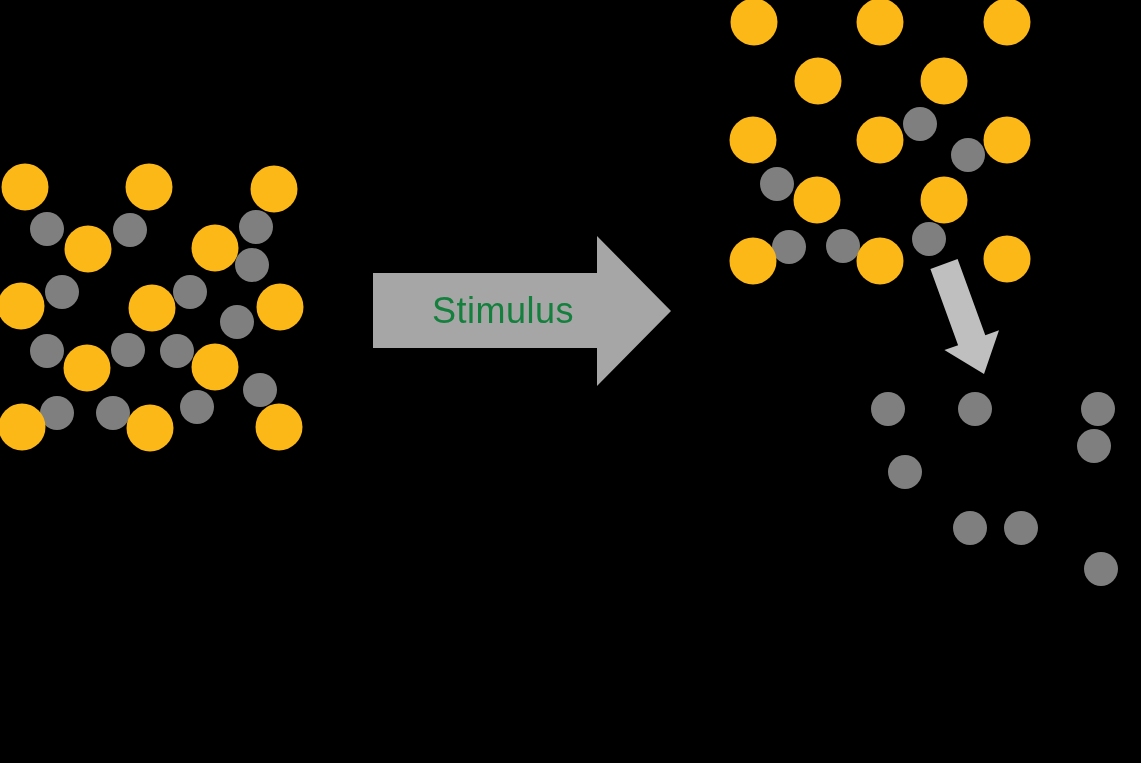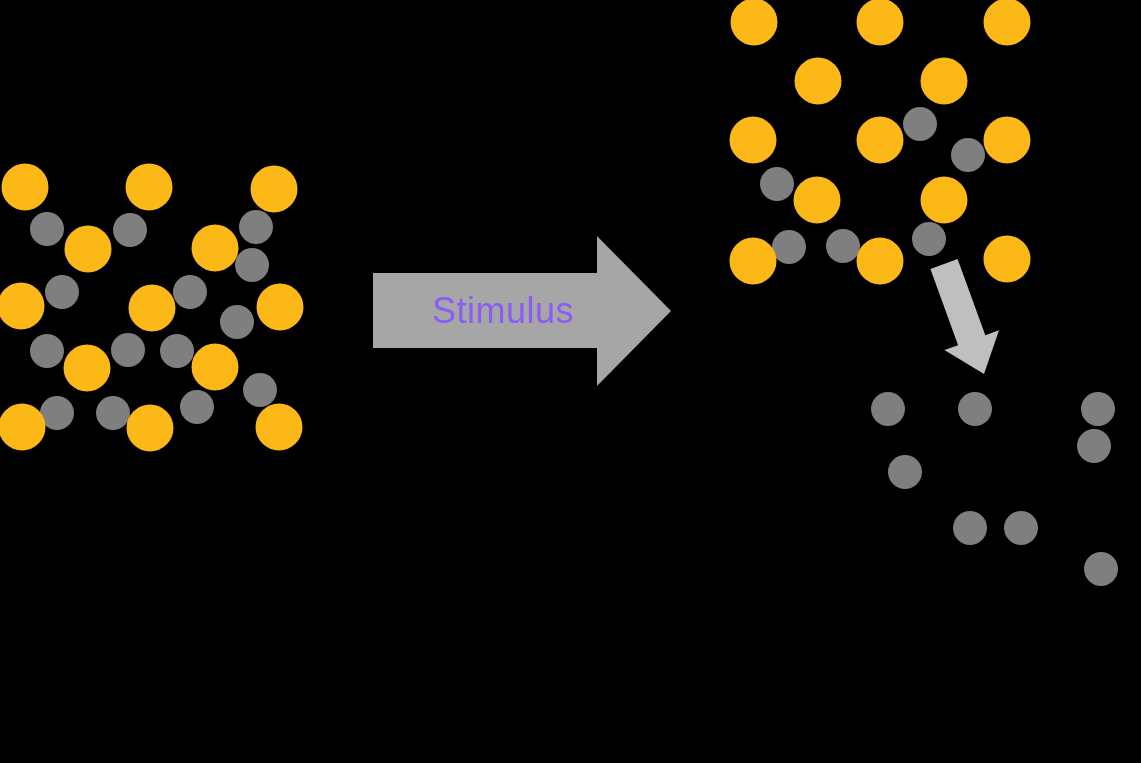--- a/index.html
+++ b/index.html
@@ -23,21 +23,21 @@
   }
   .stimulus-label {
     position: absolute;
     left: 373px;
     top: 273px;
     width: 260px;
     height: 75px;
     display: flex;
     align-items: center;
     justify-content: center;
-    color: #8b5cf6;
+    color: #15803d;
     font-size: 36px;
     font-weight: 400;
     letter-spacing: 0.5px;
     pointer-events: none;
     white-space: nowrap;
   }
 </style>
 </head>
 <body>
 

